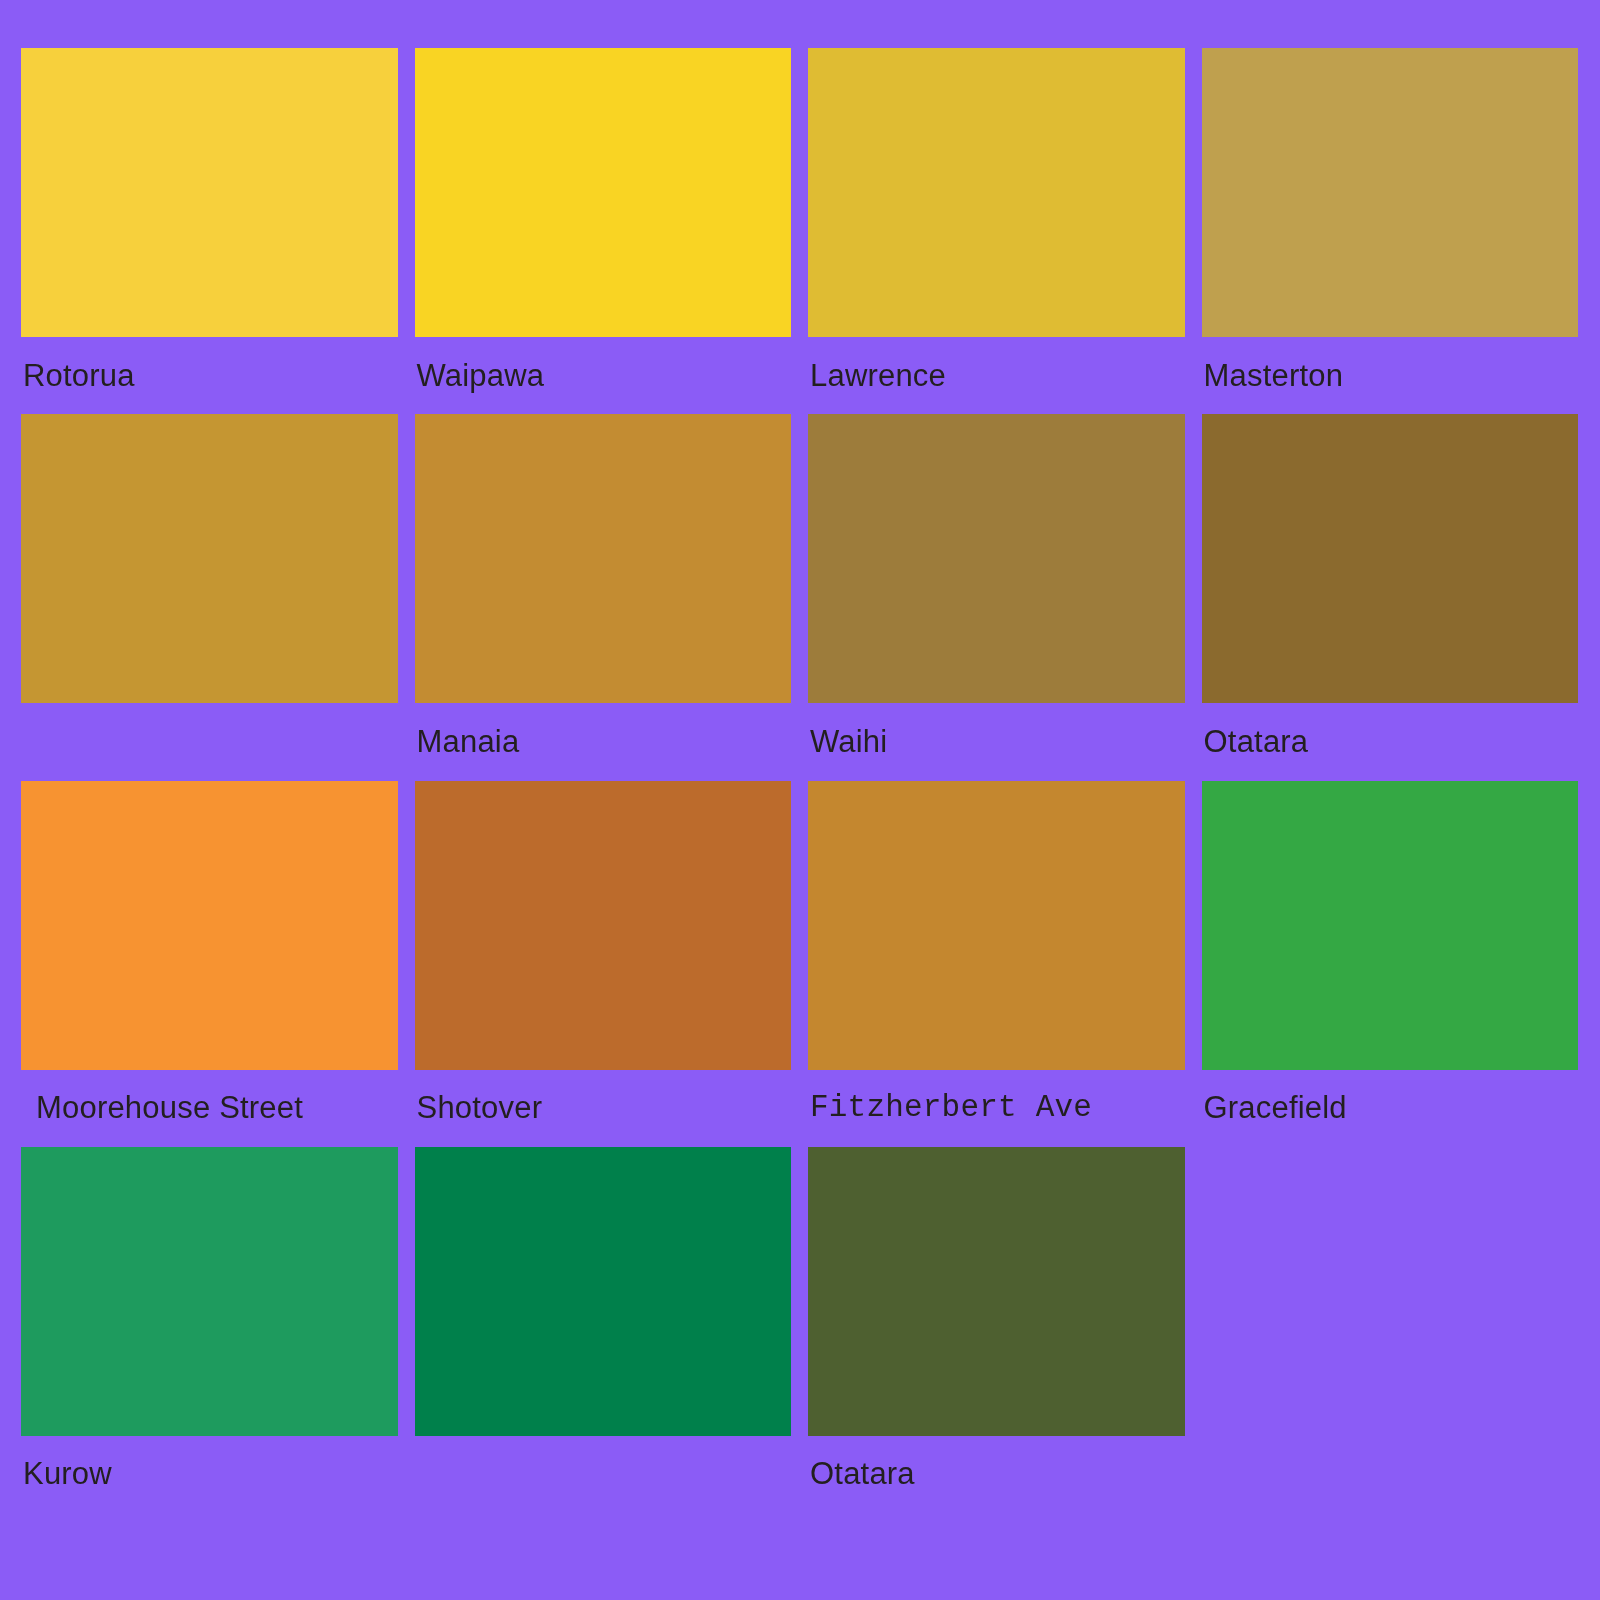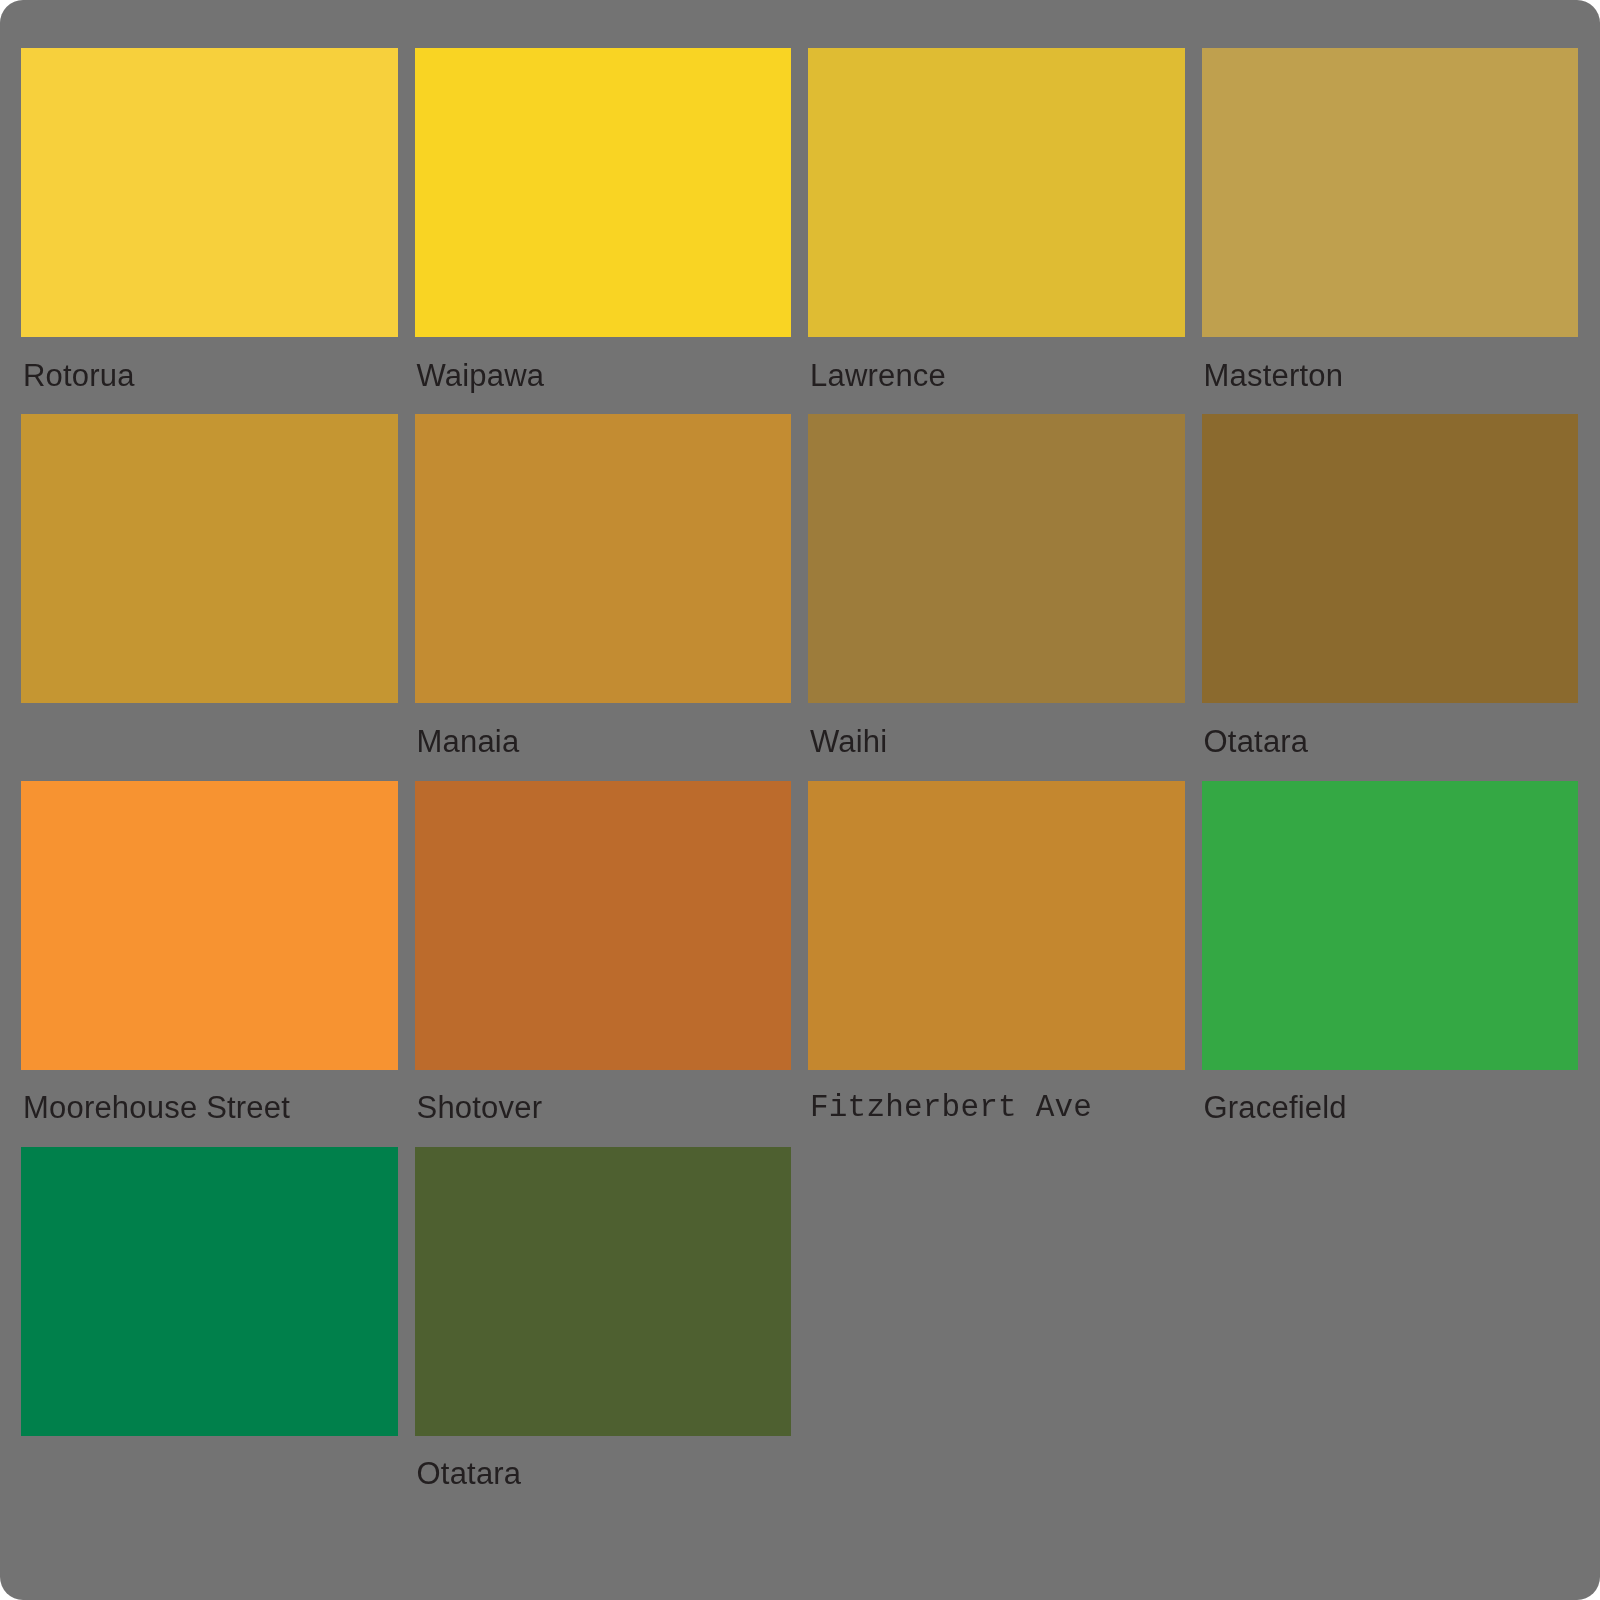--- a/index.html
+++ b/index.html
@@ -55,21 +55,21 @@
     line-height: 1.1;
     letter-spacing: 0.2px;
     color: #231f20;
     padding-left: 2px;
     white-space: nowrap;
   }
 </style>
 </head>
 <body>
 
-<div id="palette-sheet" style="background: #737373; border-radius: 23px;">
+<div id="palette-sheet" style="background: #8b5cf6;">
   <div class="swatch-grid">
 
     <div class="swatch-cell">
       <div class="swatch-chip" style="background: rgb(247, 208, 60);"></div>
       <div class="swatch-label" style="color: rgb(35, 31, 32);">Rotorua</div>
     </div>
 
     <div class="swatch-cell">
       <div class="swatch-chip" style="background: rgb(249, 212, 35);"></div>
       <div class="swatch-label" style="color: rgb(35, 31, 32);">Waipawa</div>
@@ -99,39 +99,43 @@
       <div class="swatch-label" style="color: rgb(35, 31, 32);">Waihi</div>
     </div>
 
     <div class="swatch-cell">
       <div class="swatch-chip" style="background: rgb(139, 106, 46);"></div>
       <div class="swatch-label" style="color: rgb(35, 31, 32);">Otatara</div>
     </div>
 
     <div class="swatch-cell">
       <div class="swatch-chip" style="background: rgb(247, 147, 49);"></div>
-      <div class="swatch-label" style="color: rgb(35, 31, 32);">Moorehouse Street</div>
+      <div class="swatch-label" style="color: rgb(35, 31, 32); margin-left: 13px;">Moorehouse Street</div>
     </div>
 
 
     <div class="swatch-cell">
       <div class="swatch-chip" style="background: rgb(188, 107, 44);"></div>
       <div class="swatch-label" style="color: rgb(35, 31, 32);">Shotover</div>
     </div>
 
     <div class="swatch-cell">
       <div class="swatch-chip" style="background: rgb(196, 135, 47);"></div>
       <div class="swatch-label" style="color: rgb(35, 31, 32); font-family: Liberation Mono, monospace;">Fitzherbert Ave</div>
     </div>
 
     <div class="swatch-cell">
       <div class="swatch-chip" style="background: rgb(52, 168, 68);"></div>
       <div class="swatch-label" style="color: rgb(35, 31, 32);">Gracefield</div>
     </div>
 
+    <div class="swatch-cell">
+      <div class="swatch-chip" style="background: rgb(30, 155, 94);"></div>
+      <div class="swatch-label" style="color: rgb(35, 31, 32);">Kurow</div>
+    </div>
 
     <div class="swatch-cell">
       <div class="swatch-chip" style="background: rgb(0, 128, 75);"></div>
     </div>
 
     <div class="swatch-cell">
       <div class="swatch-chip" style="background: rgb(78, 96, 48);"></div>
       <div class="swatch-label" style="color: rgb(35, 31, 32);">Otatara</div>
     </div>
 

